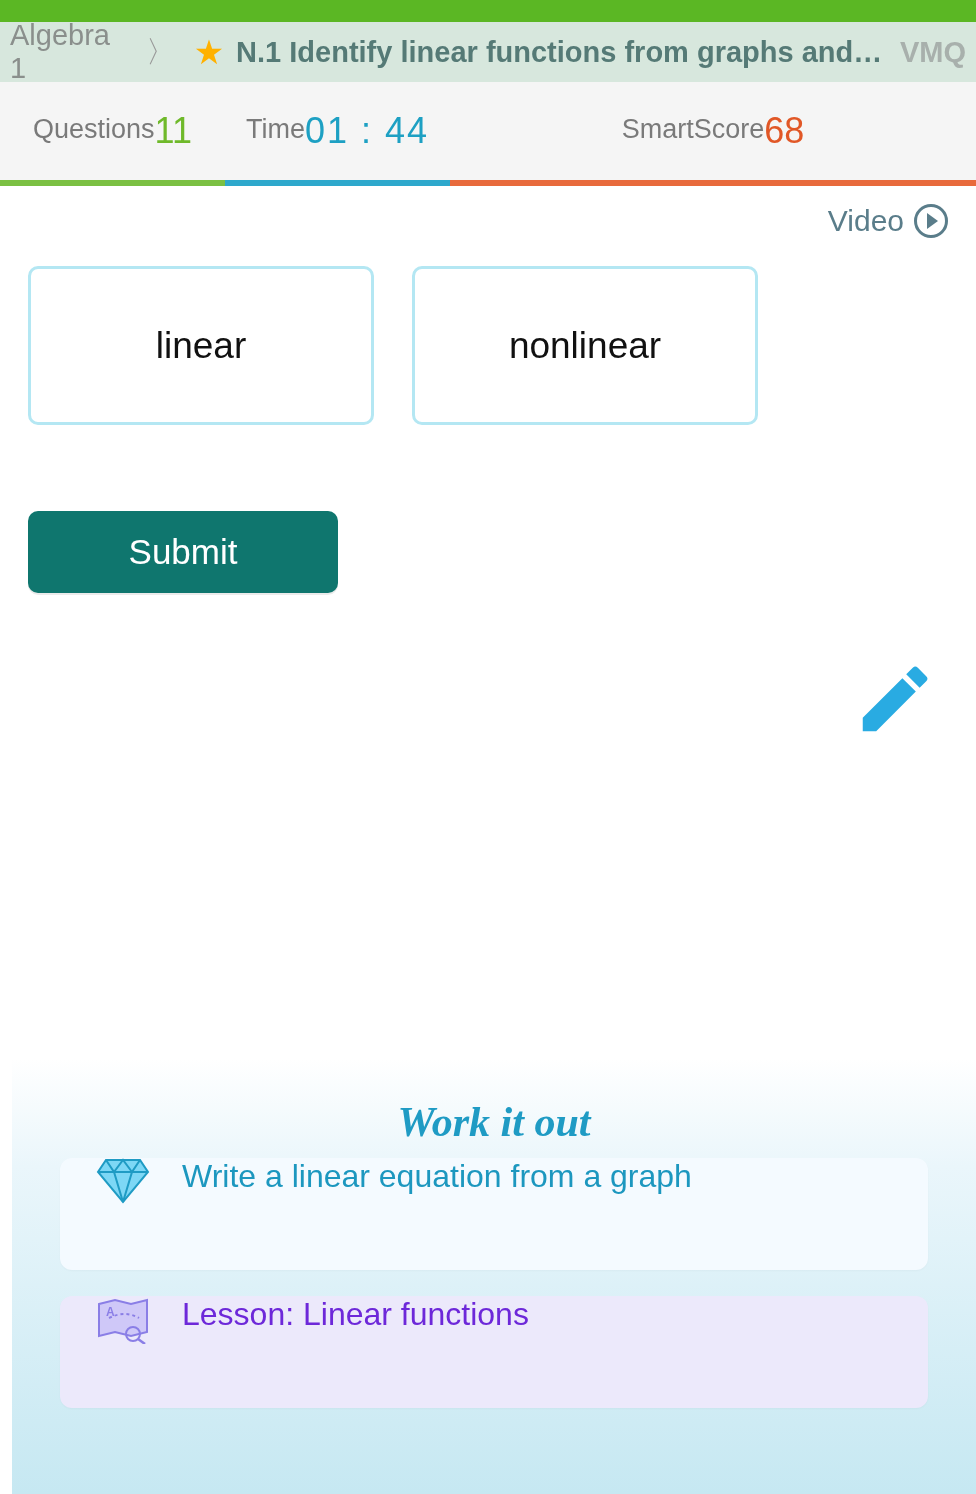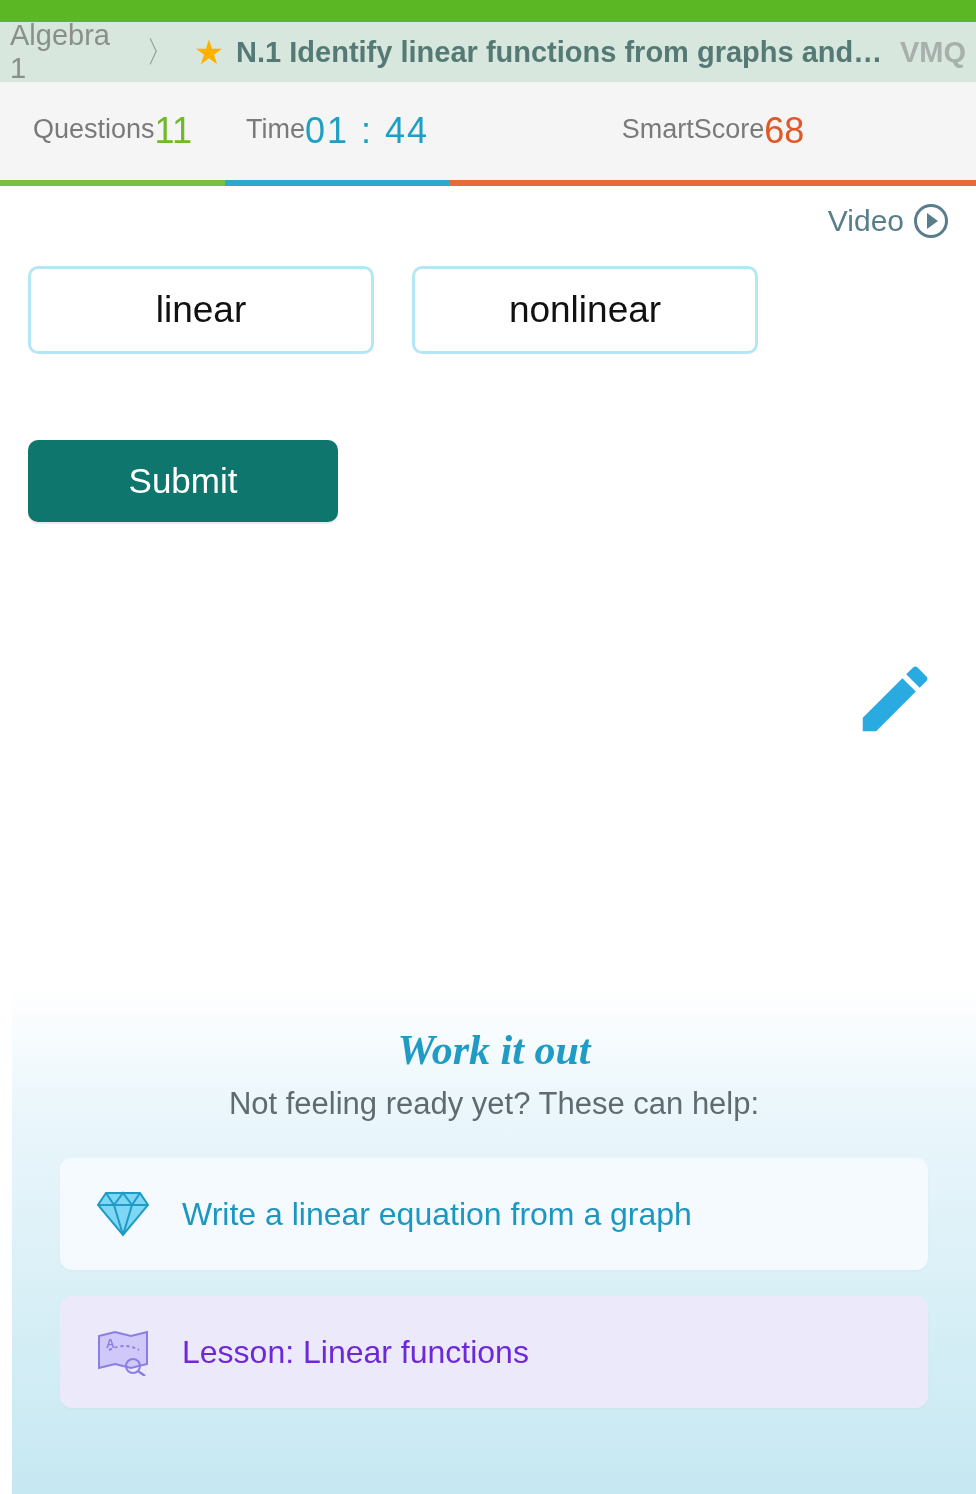--- a/index.html
+++ b/index.html
@@ -138,21 +138,21 @@
   .frac .num { border-bottom: 2px solid #000; padding: 0 6px; }
   .frac .den { padding: 2px 6px 0; }
 
   .choices {
     display: flex;
     gap: 38px;
     margin-bottom: 86px;
   }
   .choice {
     width: 346px;
-    height: 88px;
+    height: 159px;
     border: 3px solid #b4e7f3;
     border-radius: 10px;
     background: #fff;
     font-size: 37px;
     color: #111;
     display: flex;
     align-items: center;
     justify-content: center;
     cursor: pointer;
   }
@@ -198,21 +198,20 @@
   .workitout .sub {
     font-size: 31px;
     color: #5f6b70;
     margin-bottom: 36px;
   }
   .help-card {
     background: #f4faff;
     border-radius: 12px;
     height: 112px;
     display: flex;
-    align-items: center;
     padding: 0 28px;
     margin-bottom: 26px;
     text-align: left;
     cursor: pointer;
     box-shadow: 0 1px 2px rgba(0,0,0,0.03);
   }
   .help-card .icon-slot {
     width: 70px;
     display: flex;
     justify-content: center;
@@ -275,21 +274,20 @@
 
   <div class="pencil">
     <svg viewBox="0 0 24 24" fill="#29abe2">
       <path d="M3 17.25V21h3.75L17.81 9.94l-3.75-3.75L3 17.25zM20.71 7.04a1 1 0 0 0 0-1.41l-2.34-2.34a1 1 0 0 0-1.41 0l-1.83 1.83 3.75 3.75 1.83-1.83z"></path>
     </svg>
   </div>
 </div>
 
 <div class="workitout">
   <h2>Work it out</h2>
-  <div class="sub">Not feeling ready yet? These can help:</div>
 
   <div class="help-card card-blue">
     <div class="icon-slot">
       <svg width="54" height="46" viewBox="0 0 54 46">
         <polygon points="10,2 44,2 52,14 27,44 2,14" fill="#7dd7f5" stroke="#1f9bc4" stroke-width="2"></polygon>
         <polyline points="2,14 52,14" fill="none" stroke="#1f9bc4" stroke-width="2"></polyline>
         <polyline points="10,2 18,14 27,44" fill="none" stroke="#1f9bc4" stroke-width="2"></polyline>
         <polyline points="44,2 36,14 27,44" fill="none" stroke="#1f9bc4" stroke-width="2"></polyline>
         <polyline points="18,14 27,2 36,14" fill="none" stroke="#1f9bc4" stroke-width="2"></polyline>
       </svg>

